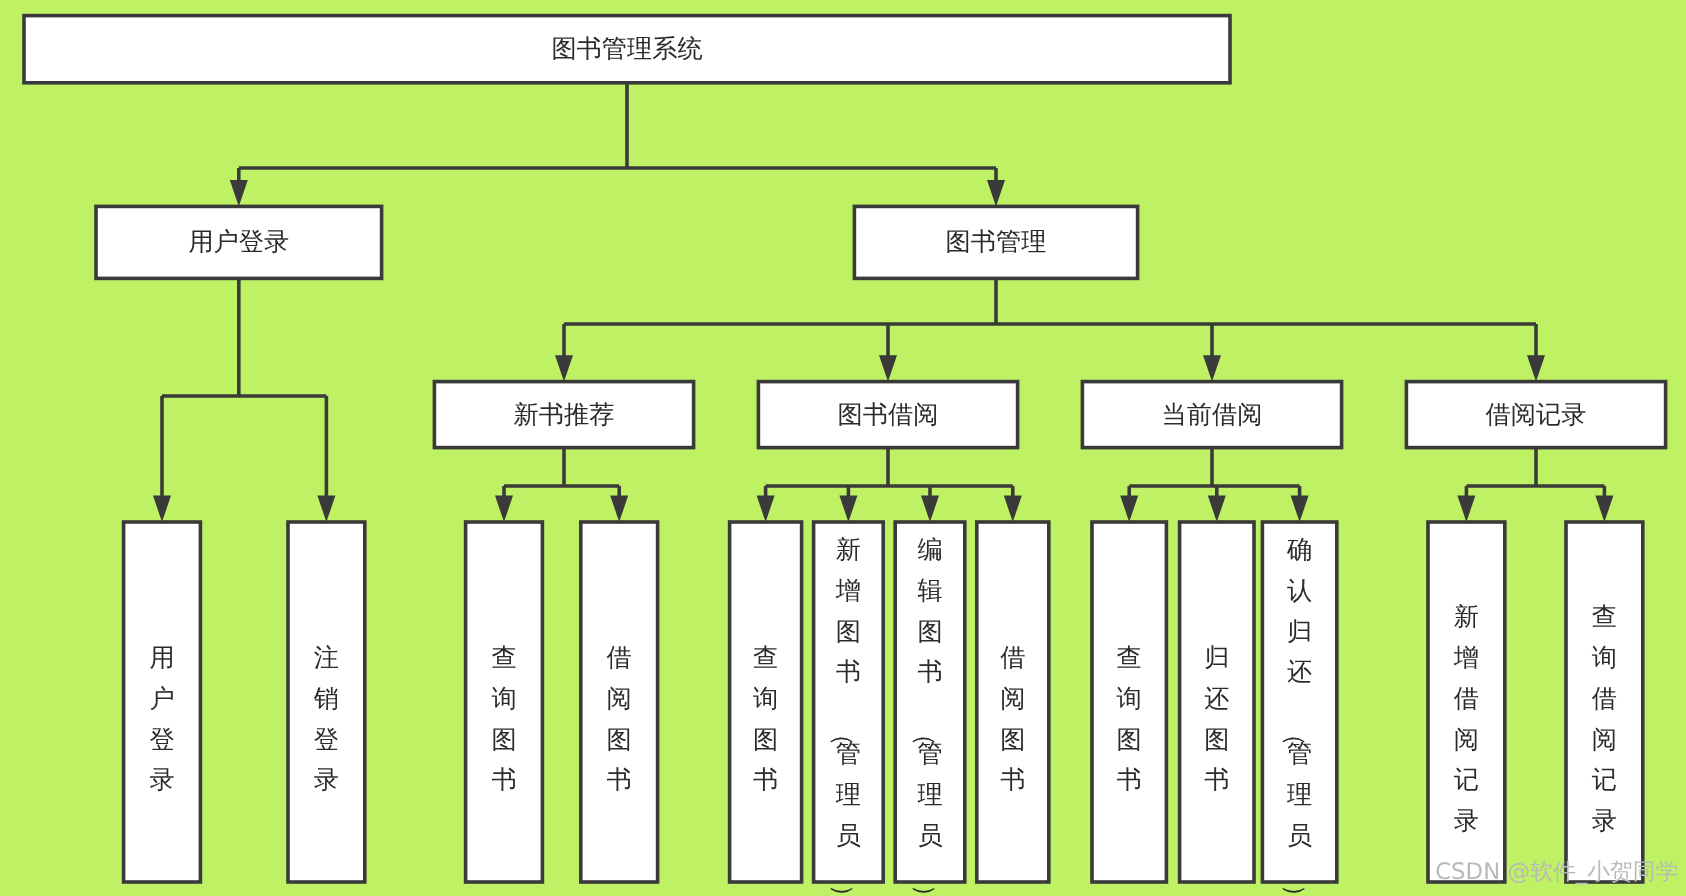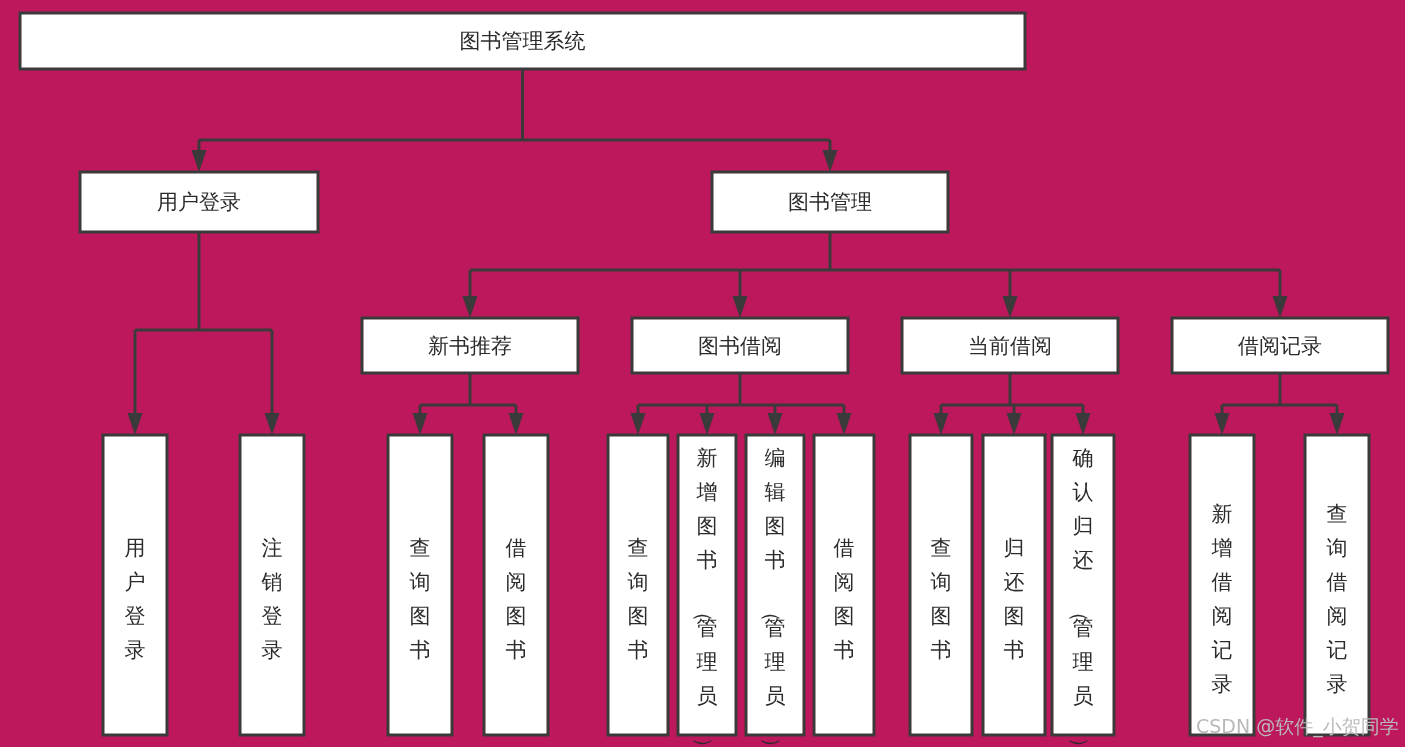--- a/index.html
+++ b/index.html
@@ -11,21 +11,21 @@
   body {
     font-family: "DejaVu Sans", "Liberation Sans", sans-serif;
     width: 1405px;
     height: 747px;
     overflow: hidden;
   }
   #diagram-root {
     position: relative;
     width: 1405px;
     height: 747px;
-    background: #be185d;
+    background: #bef264;
   }
   svg.diagram-canvas {
     position: absolute;
     left: 0;
     top: 0;
     width: 1405px;
     height: 747px;
     display: block;
   }
   .node-box {

